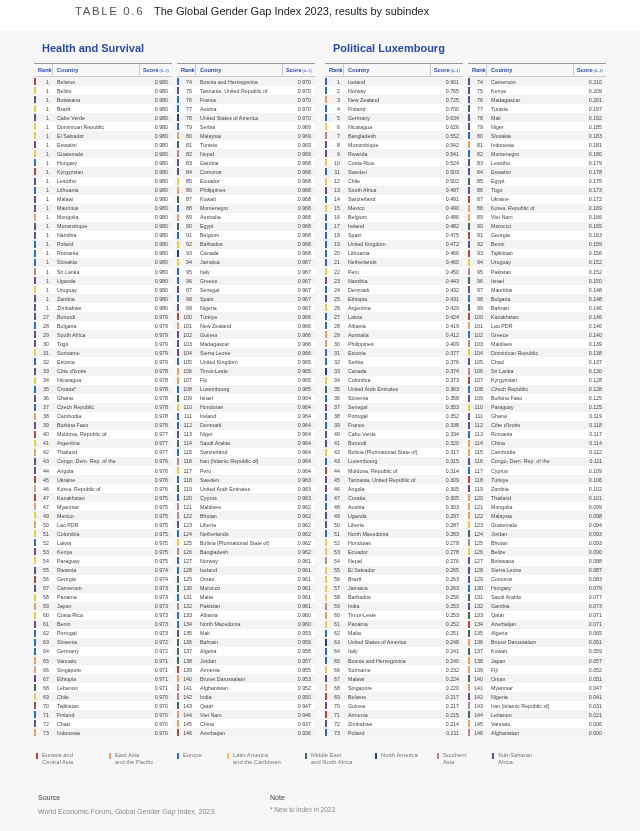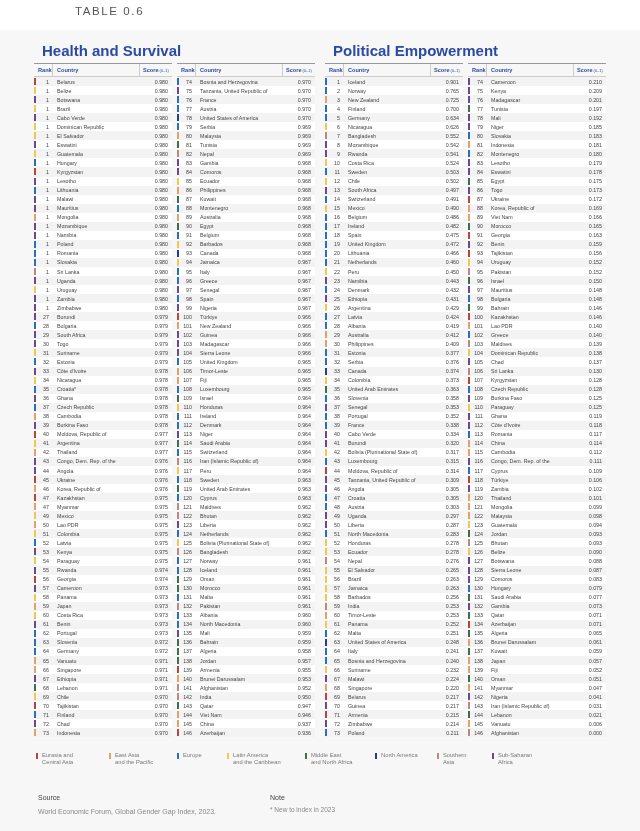--- a/index.html
+++ b/index.html
@@ -5,21 +5,21 @@
   * { box-sizing: border-box; margin: 0; padding: 0; }
   html, body { width: 640px; height: 831px; background: #ffffff; overflow: hidden; }
   body { font-family: "Liberation Sans", sans-serif; color: #333; position: relative; }
 
   .title-bar { position: absolute; left: 0; top: 0; width: 640px; height: 28px; background: #fff; }
   .title-label { position: absolute; left: 75px; top: 5px; font-size: 11.5px; letter-spacing: 1.6px; color: #555; }
   .title-text { position: absolute; left: 154px; top: 5px; font-size: 11px; color: #222; }
 
   .panel { position: absolute; left: 0; top: 30px; width: 640px; height: 801px; background: #f7f7f7; }
 
-  .section-title { position: absolute; top: 42px; font-size: 15px; font-weight: bold; color: #2b4aa3; }
+  .section-title { position: absolute; top: 42px; font-size: 11px; font-weight: bold; color: #2b4aa3; }
 
   .tbl { position: absolute; top: 63px; width: 138px; }
   .tbl-head { height: 14px; border-top: 1px solid #999; border-bottom: 1px solid #ccc; display: flex; font-size: 5.6px; font-weight: bold; color: #2b4aa3; align-items: center; background: #f7f7f7; }
   .tbl-head .h-rank { width: 19px; padding-left: 4px; border-right: 1px solid #ccc; height: 100%; display: flex; align-items: center; }
   .tbl-head .h-country { flex: 1; padding-left: 4px; border-right: 1px solid #ccc; height: 100%; display: flex; align-items: center; }
   .tbl-head .h-score { width: 32px; padding-left: 3px; height: 100%; display: flex; align-items: center; }
   .tbl-head .h-score small { font-size: 4px; font-weight: normal; margin-left: 1px; }
 
   .row { height: 9.05px; display: flex; align-items: center; font-size: 5.3px; color: #444; position: relative; }
   .row:nth-child(even) { background: #ffffff; }
@@ -37,26 +37,27 @@
   .source-label { position: absolute; left: 38px; top: 794px; font-size: 7px; color: #444; }
   .source-text { position: absolute; left: 38px; top: 808px; font-size: 7px; color: #888; }
   .note-label { position: absolute; left: 270px; top: 794px; font-size: 7px; color: #444; }
   .note-text { position: absolute; left: 270px; top: 806px; font-size: 6.5px; color: #888; }
 </style>
 </head>
 <body>
 
 <div class="title-bar">
   <span class="title-label">TABLE 0.6</span>
+  <span class="title-text">The Global Gender Gap Index 2023, results by subindex</span>
 </div>
 
 <div class="panel"></div>
 
 <div class="section-title" style="left:42px;">Health and Survival</div>
-<div class="section-title" style="left:333px;">Political Empowerment</div>
+<div class="section-title" style="left:333px;">Political Luxembourg</div>
 
 <div class="tbl" style="left:34px;">
     <div class="tbl-head">
       <div class="h-rank">Rank</div>
       <div class="h-country">Country</div>
       <div class="h-score">Score<small>(0–1)</small></div>
     </div>
     <div class="tbl-body">
       <div class="row">
         <span class="mark" style="background: rgb(181, 71, 58);"></span>

